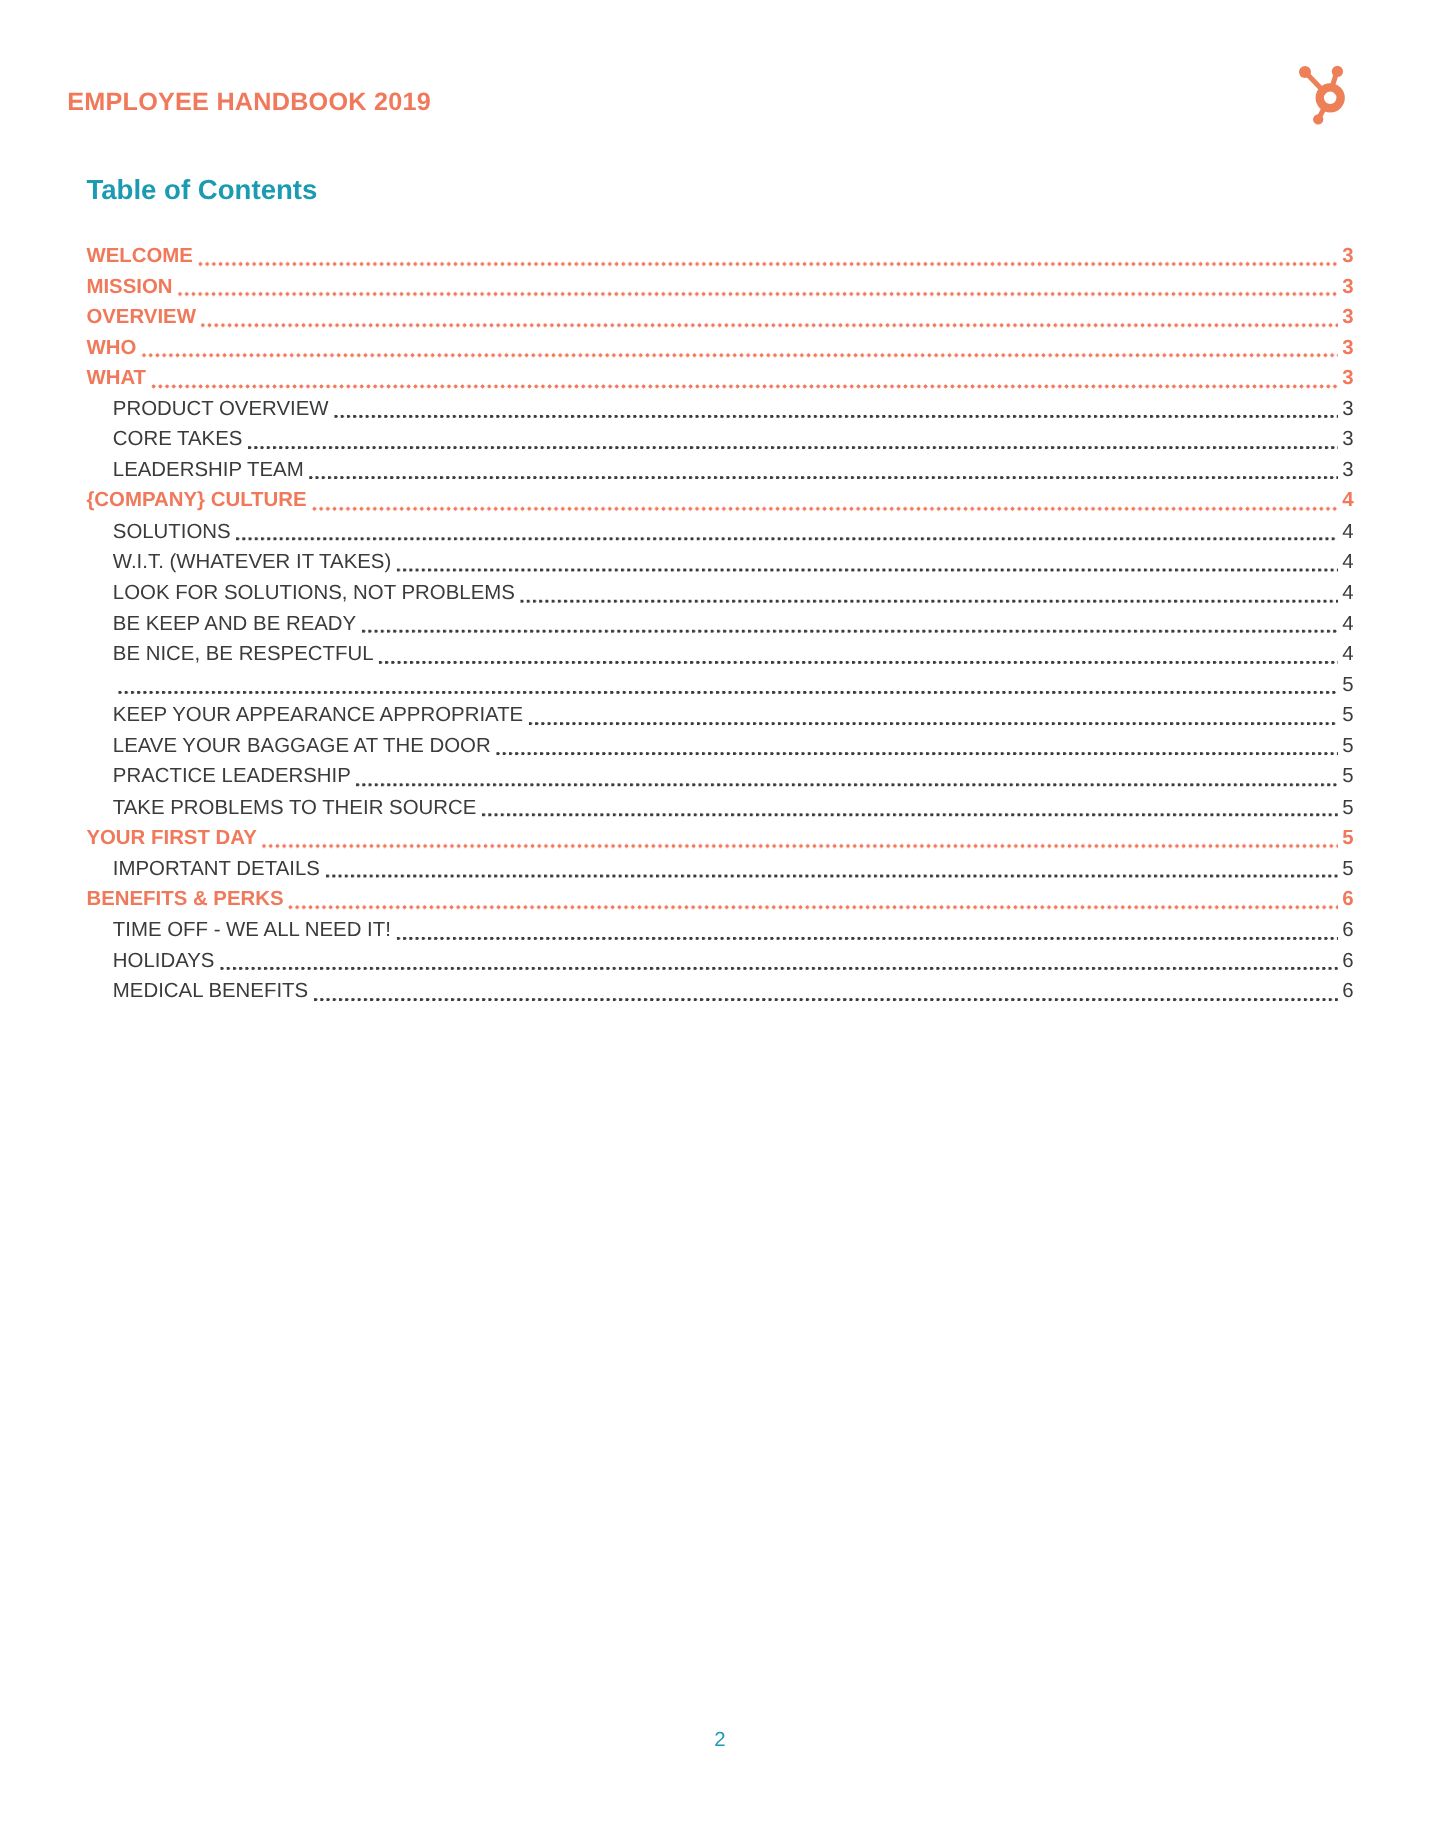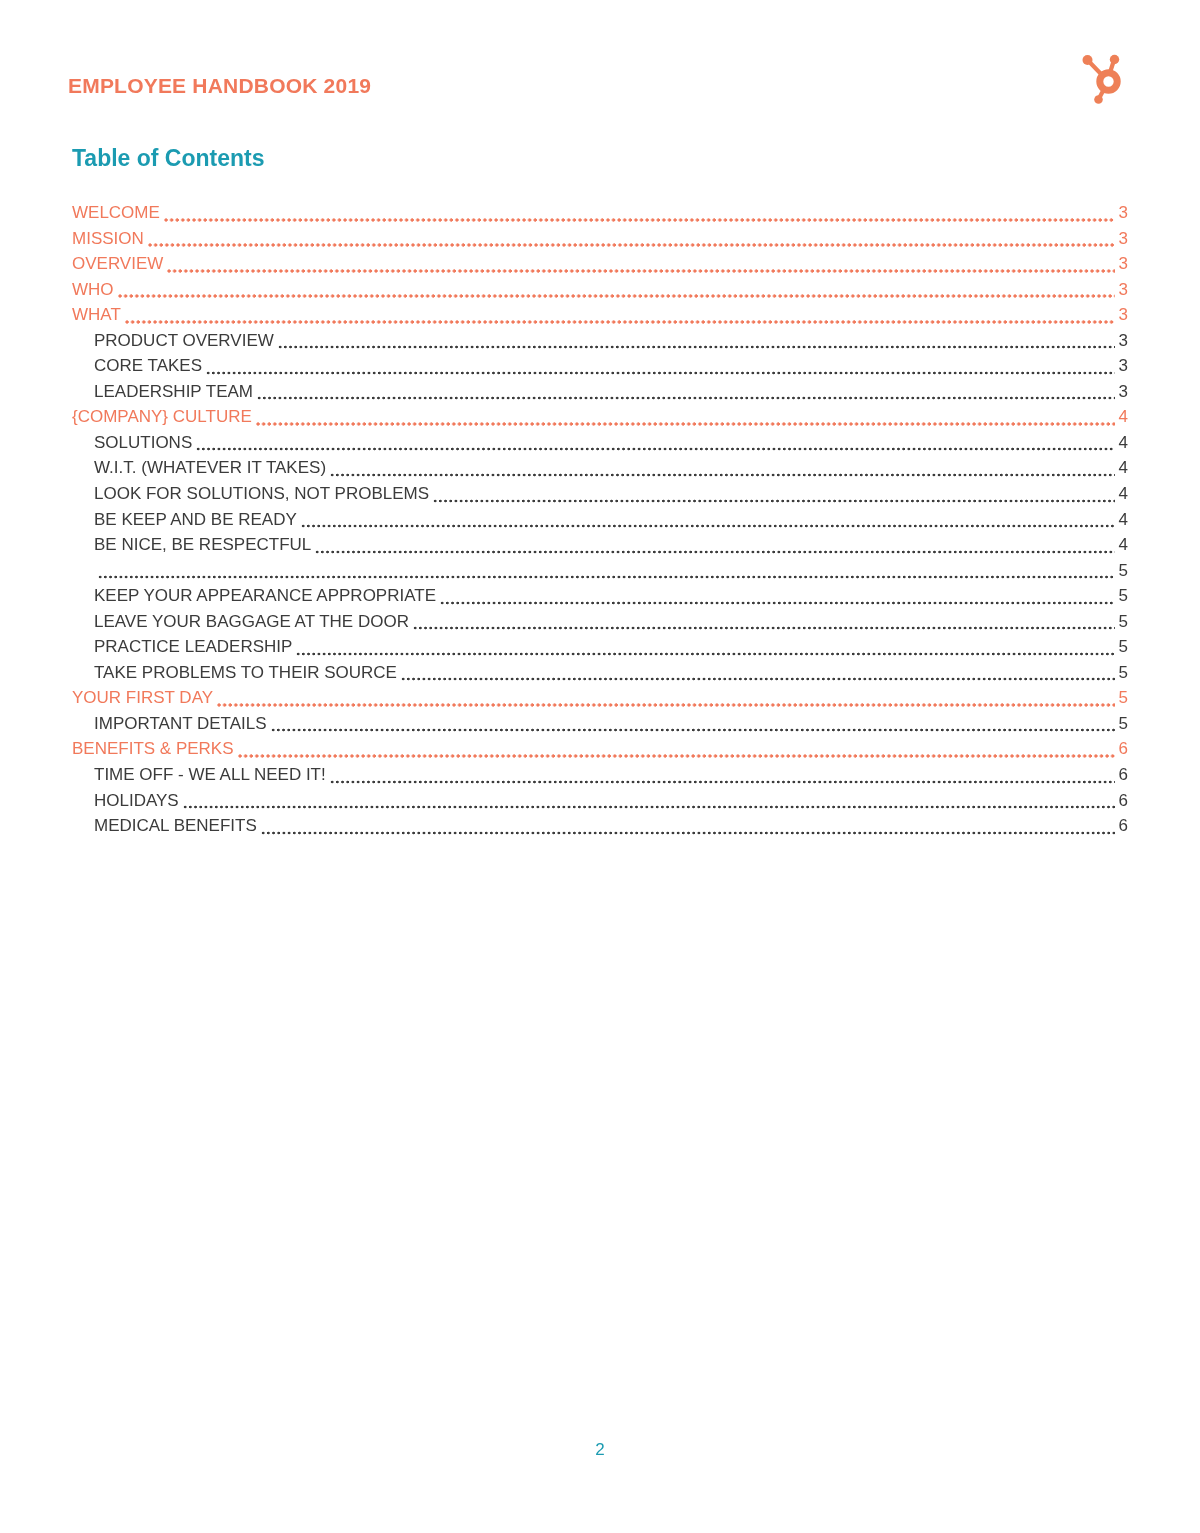--- a/index.html
+++ b/index.html
@@ -11,21 +11,21 @@
     position: relative;
     width: 1200px;
     height: 1533px;
     background: #ffffff;
     font-family: "Liberation Sans", "DejaVu Sans", sans-serif;
     overflow: hidden;
   }
   .doc-header {
     position: absolute;
     top: 74px;
-    left: 68px;
+    left: 56px;
     margin: 0;
     font-size: 21px;
     font-weight: bold;
     letter-spacing: 0.2px;
     color: var(--orange);
   }
   .logo {
     position: absolute;
     top: 54px;
     left: 1082px;
@@ -52,21 +52,21 @@
   .toc-row {
     display: flex;
     align-items: baseline;
     height: 25.55px;
     line-height: 25.55px;
     font-size: 17px;
     cursor: pointer;
   }
   .toc-row.level-1 {
     color: var(--orange);
-    font-weight: normal;
+    font-weight: bold;
   }
   .toc-row.level-2 {
     color: var(--body_text);
     padding-left: 22px;
   }
   .toc-label { white-space: nowrap; }
   .toc-leader {
     flex: 1;
     align-self: flex-end;
     height: 4px;

